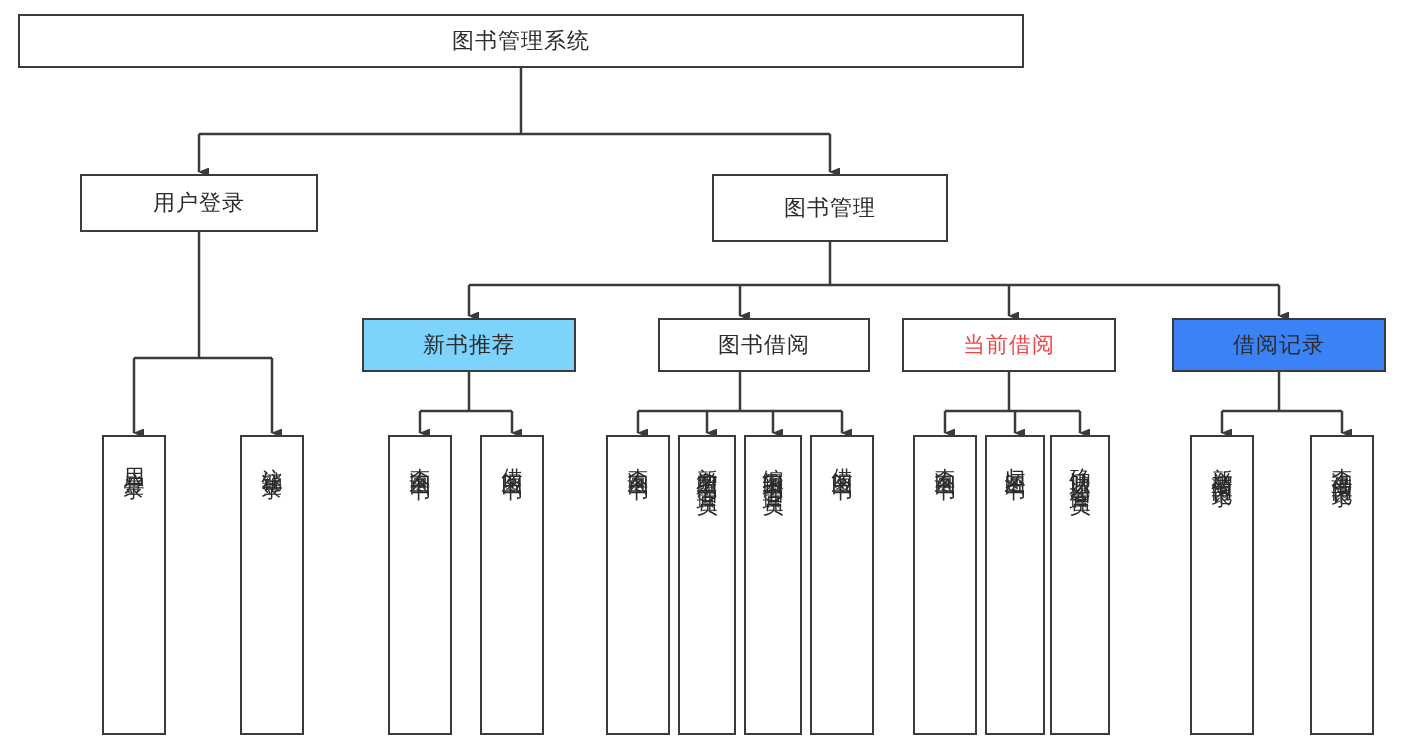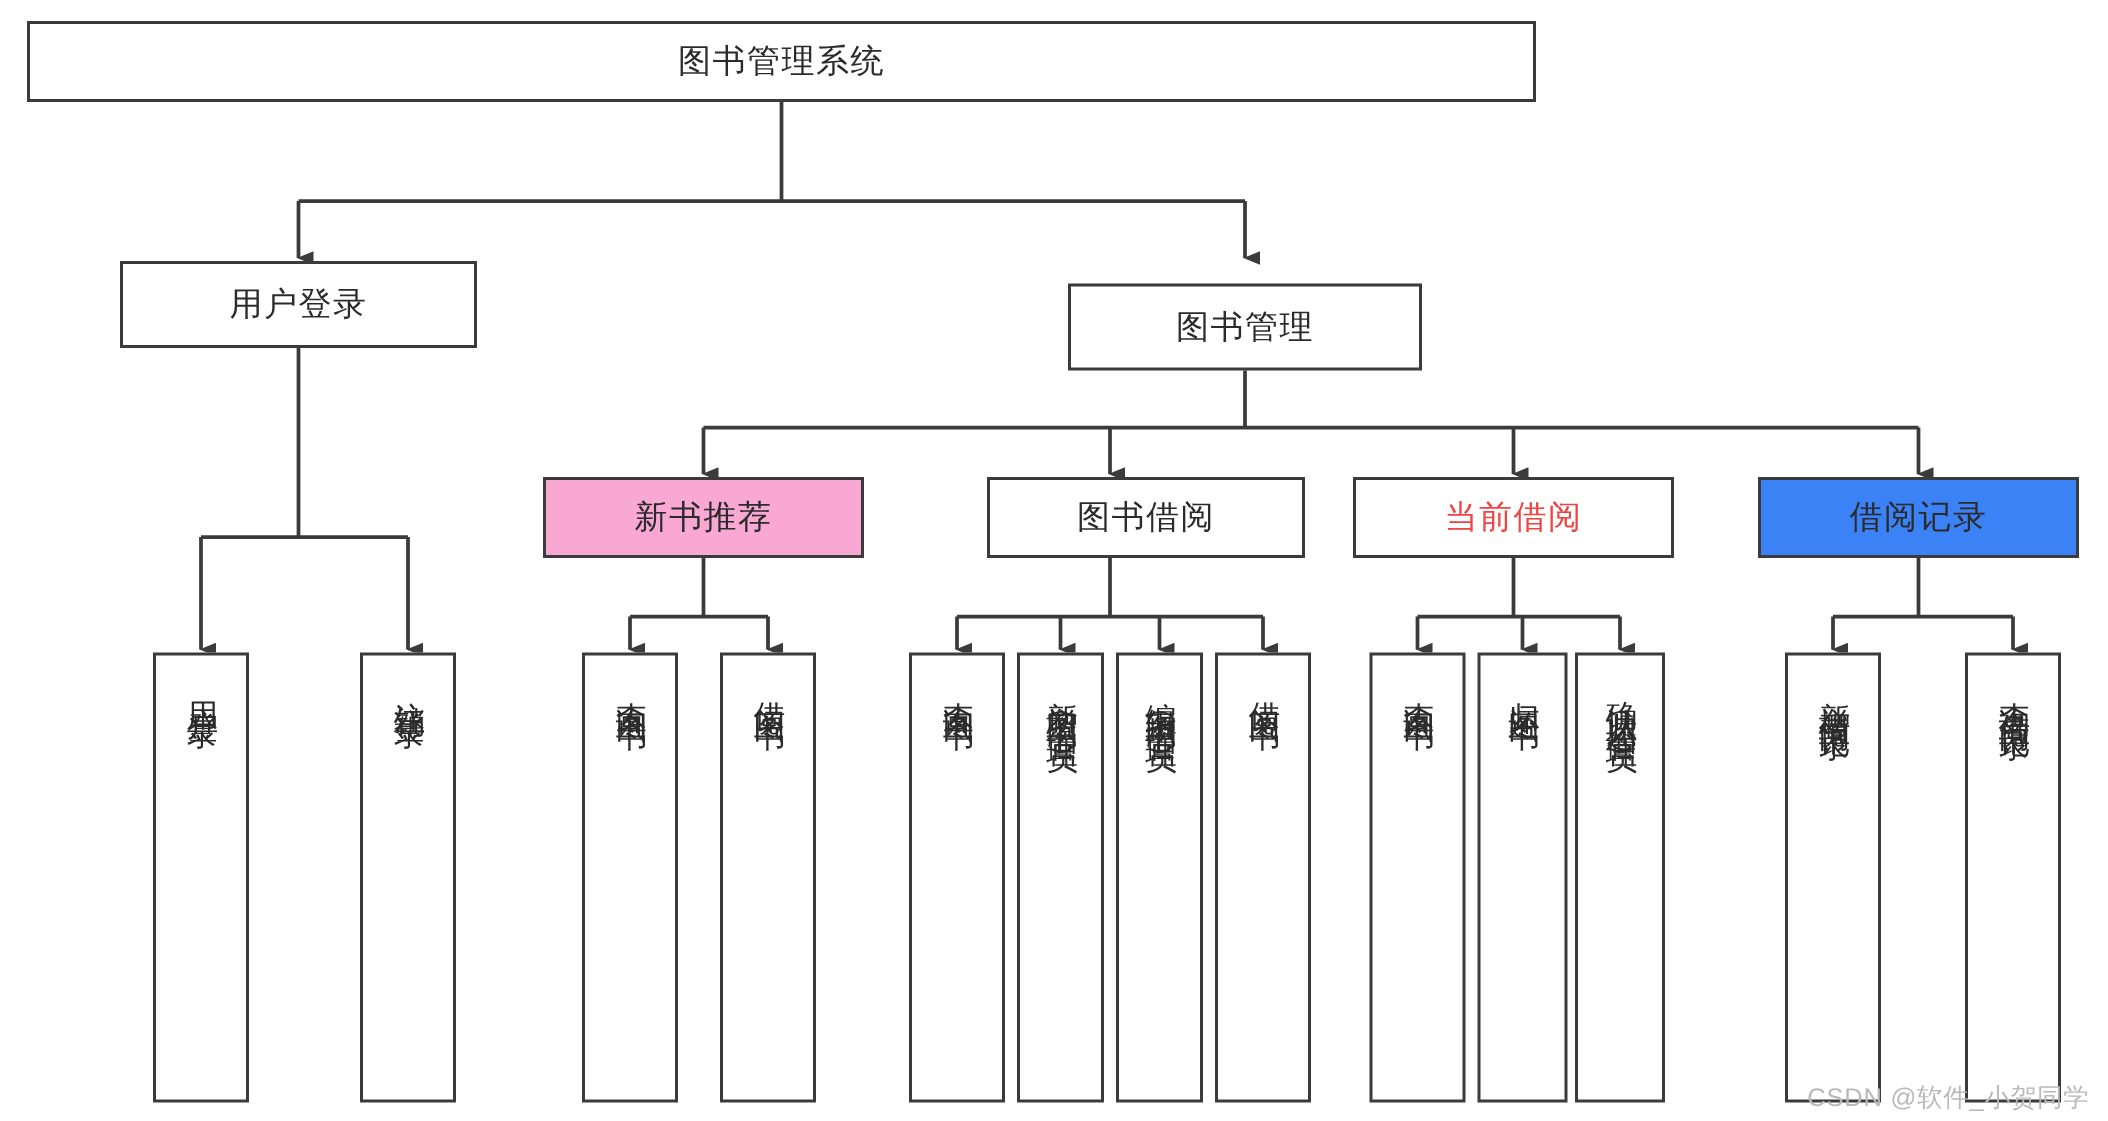--- a/index.html
+++ b/index.html
@@ -100,24 +100,24 @@
       </g>
   </svg>
 
   <div id="nodes">
       <div class="node h" style="left: 18px; top: 14px; width: 1006px; height: 54px; border-color: rgb(59, 59, 59); background: rgb(255, 255, 255);">
         <span class="label" style="color: rgb(43, 43, 43);">图书管理系统</span>
       </div>
       <div class="node h" style="left: 80px; top: 174px; width: 238px; height: 58px; border-color: rgb(59, 59, 59); background: rgb(255, 255, 255);">
         <span class="label" style="color: rgb(43, 43, 43);">用户登录</span>
       </div>
-      <div class="node h" style="left: 712px; top: 174px; width: 236px; height: 58px; border-color: rgb(59, 59, 59); background: rgb(255, 255, 255); margin-top: 15px;">
+      <div class="node h" style="left: 712px; top: 174px; width: 236px; height: 68px; border-color: rgb(59, 59, 59); background: rgb(255, 255, 255);">
         <span class="label" style="color: rgb(43, 43, 43);">图书管理</span>
       </div>
-      <div class="node h" style="left: 362px; top: 318px; width: 214px; height: 54px; border-color: rgb(59, 59, 59); background: #f9a8d4;">
+      <div class="node h" style="left: 362px; top: 318px; width: 214px; height: 54px; border-color: rgb(59, 59, 59); background: #7dd3fc;">
         <span class="label" style="color: rgb(43, 43, 43);">新书推荐</span>
       </div>
       <div class="node h" style="left: 634px; top: 318px; width: 212px; height: 54px; border-color: rgb(59, 59, 59); background: rgb(255, 255, 255); margin-left: 24px;">
         <span class="label" style="color: rgb(43, 43, 43);">图书借阅</span>
       </div>
       <div class="node h" style="left: 902px; top: 318px; width: 214px; height: 54px; border-color: rgb(59, 59, 59); background: rgb(255, 255, 255);">
         <span class="label" style="color: #ef4444;">当前借阅</span>
       </div>
       <div class="node h" style="left: 1172px; top: 318px; width: 214px; height: 54px; border-color: rgb(59, 59, 59); background: #3b82f6;">
         <span class="label" style="color: rgb(43, 43, 43);">借阅记录</span>
@@ -156,15 +156,14 @@
         <span class="label" style="color: rgb(43, 43, 43);">确认归还（管理员）</span>
       </div>
       <div class="node v" style="left: 1190px; top: 435px; width: 64px; height: 300px; border-color: rgb(59, 59, 59); background: rgb(255, 255, 255);">
         <span class="label" style="color: rgb(43, 43, 43);">新增借阅记录</span>
       </div>
       <div class="node v" style="left: 1310px; top: 435px; width: 64px; height: 300px; border-color: rgb(59, 59, 59); background: rgb(255, 255, 255);">
         <span class="label" style="color: rgb(43, 43, 43);">查询借阅记录</span>
       </div>
     </div>
 
-  <div id="watermark">CSDN @软件_小贺同学</div>
 
 </div>
 
 </body></html>

